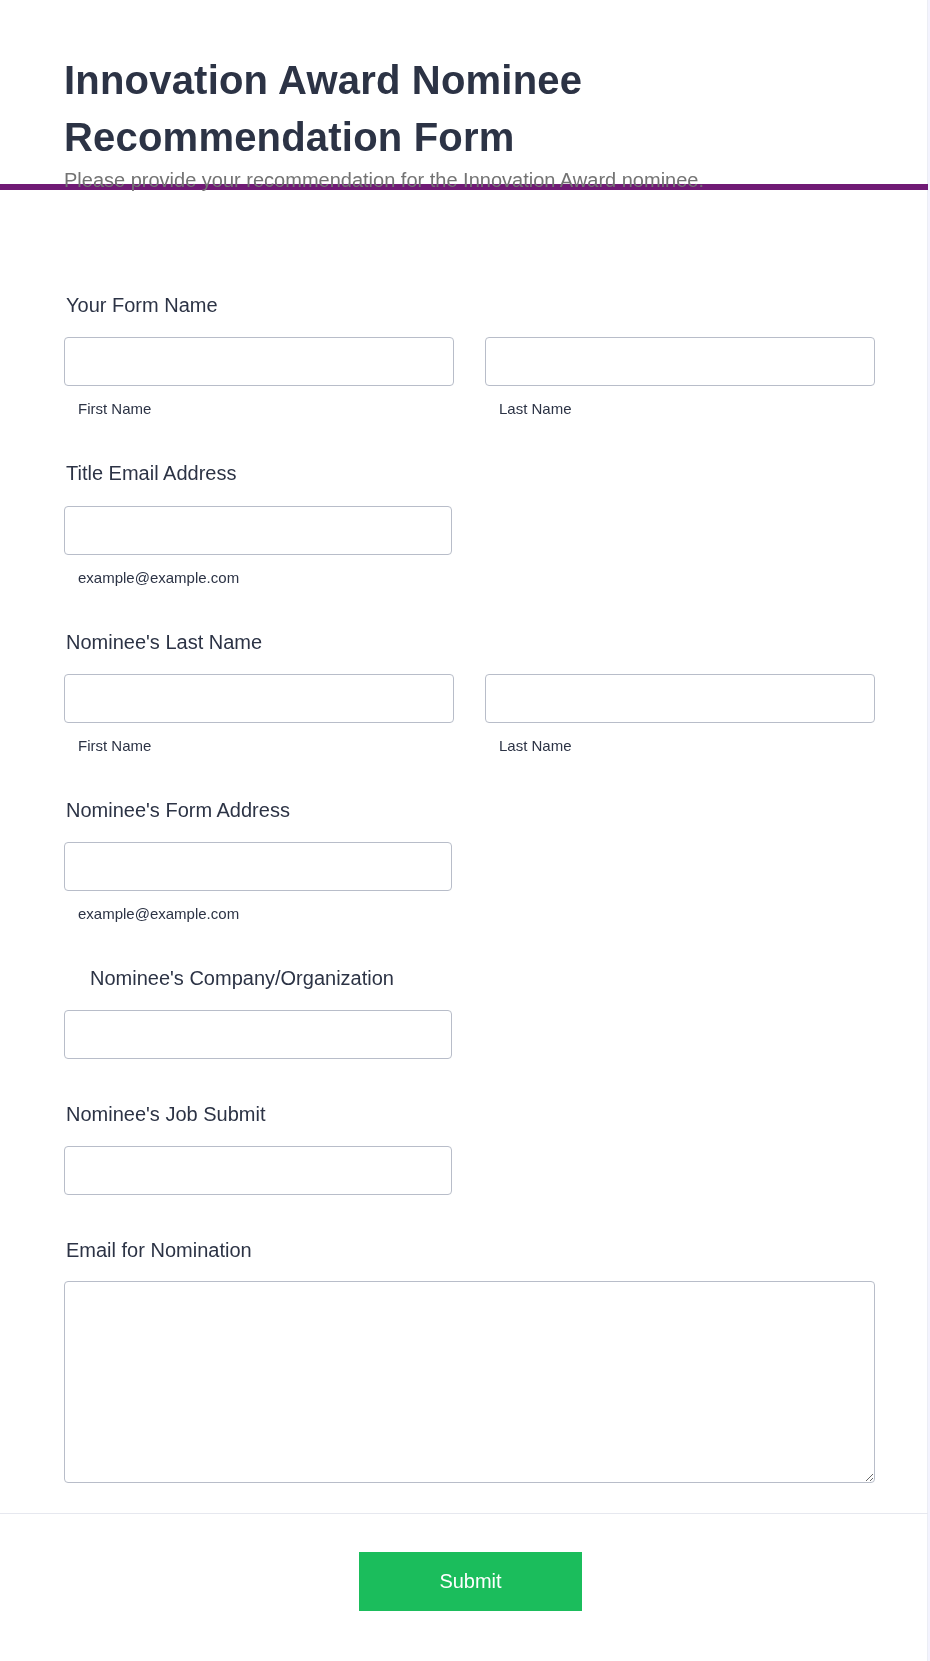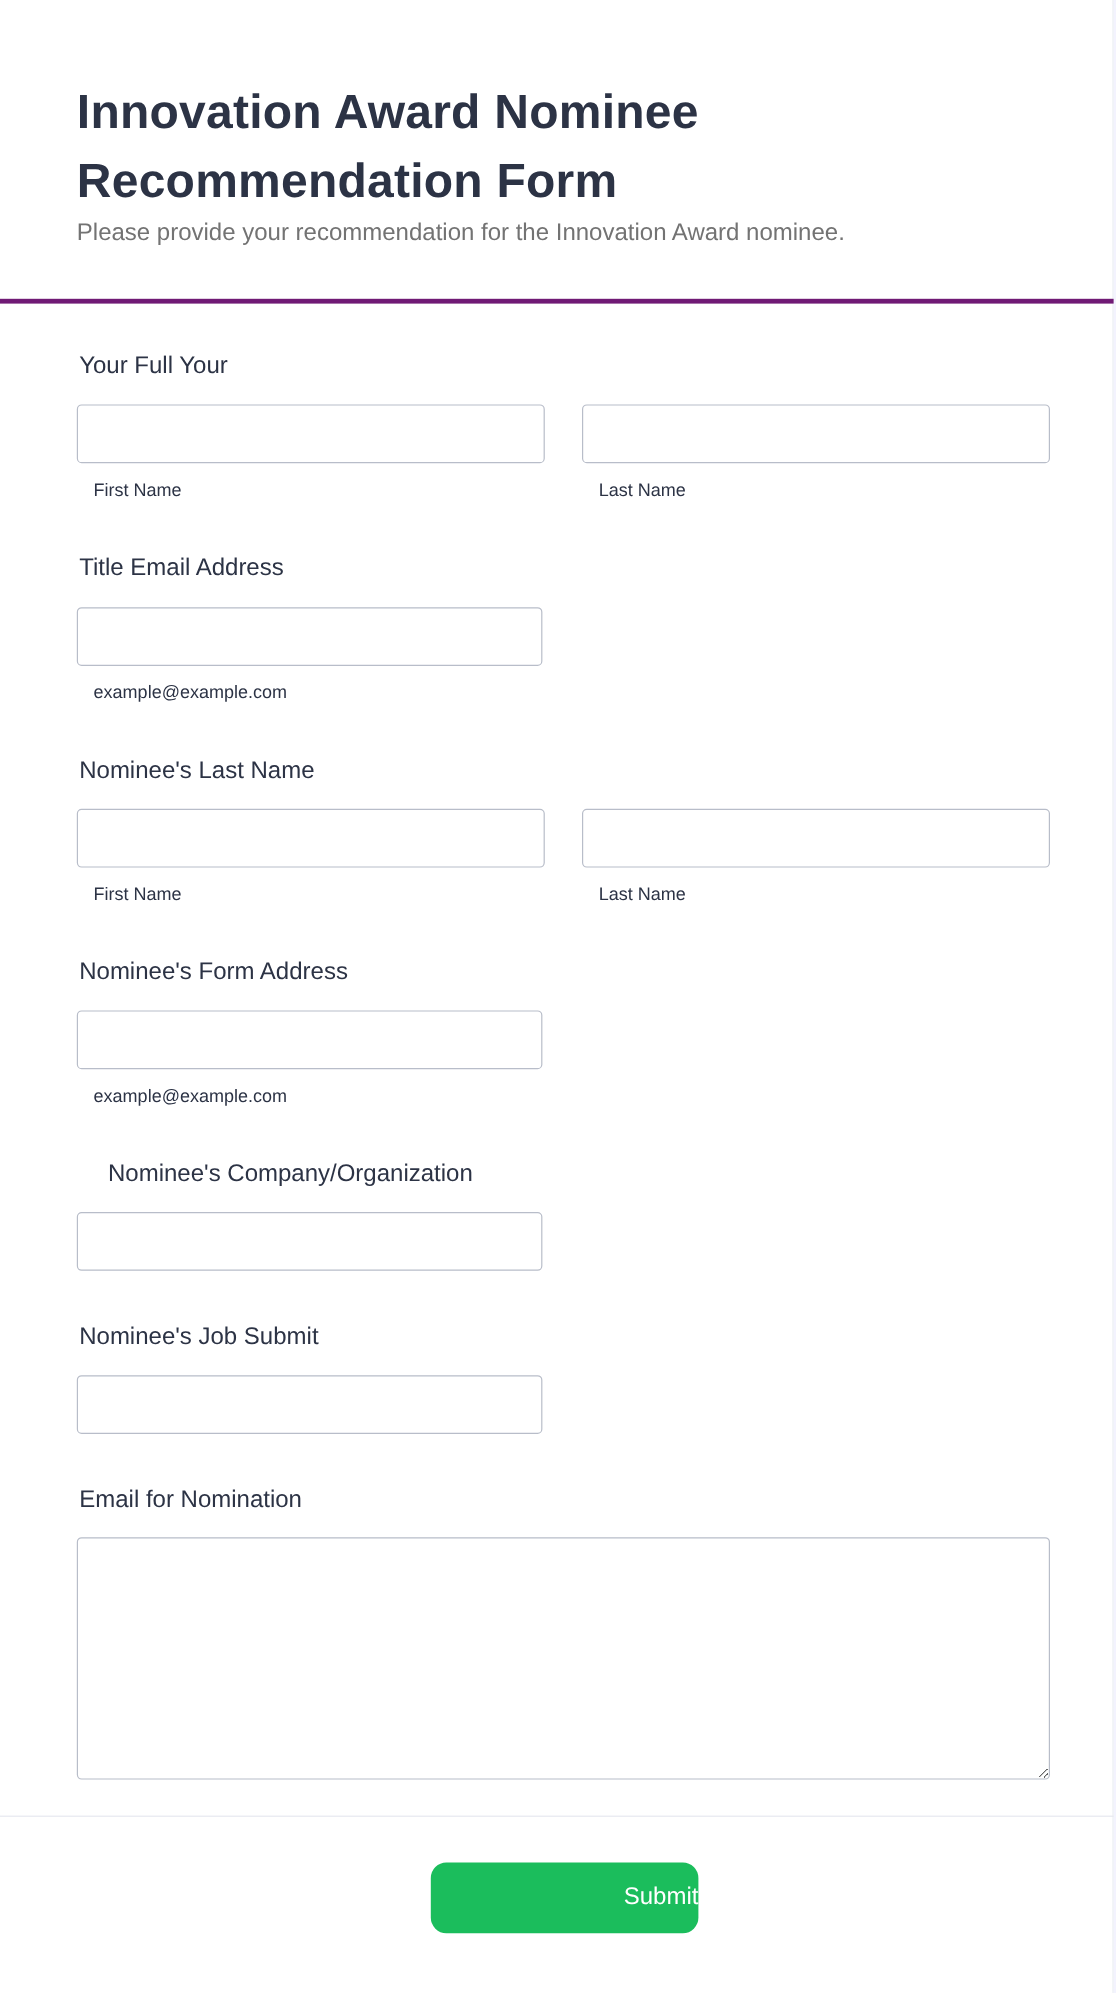--- a/index.html
+++ b/index.html
@@ -2,21 +2,21 @@
 <html><head>
 <meta charset="utf-8">
 <style>
   * { box-sizing: border-box; margin: 0; padding: 0; }
   html, body { width: 930px; height: 1661px; background: #f3f3fe; overflow: hidden; }
   body { font-family: "Liberation Sans", "DejaVu Sans", sans-serif; color: #2c3345; }
   .page {
     position: absolute; left: 0; top: 0; width: 928px; height: 1661px;
     background: #ffffff; border-right: 1px solid #eceef4;
   }
-  .header { position: absolute; left: 0; top: 14px; width: 928px; height: 239px; border-bottom: 4px solid #701a75; }
+  .header { position: absolute; left: 0; top: 0; width: 928px; height: 190px; border-bottom: 6px solid #701a75; }
   .title {
     position: absolute; left: 64px; top: 52px; width: 560px;
     font-size: 40px; font-weight: bold; line-height: 57px; color: #2c3345;
     letter-spacing: 0.2px;
   }
   .subtitle {
     position: absolute; left: 64px; top: 167px;
     font-size: 20px; line-height: 26px; color: #737373;
   }
   .label {
@@ -31,35 +31,35 @@
     outline: none;
   }
   .textarea {
     position: absolute; left: 64px; top: 1281px; width: 811px; height: 202px;
     border: 1px solid #b8bdc9; border-radius: 4px; background: #fff; resize: both;
     font-family: "Liberation Sans", sans-serif; font-size: 16px; padding: 10px; color: #2c3345; outline: none;
   }
   .footer { position: absolute; left: 0; top: 1513px; width: 928px; height: 148px; border-top: 1px solid #e6e8ef; }
   .submit {
     position: absolute; left: 359px; top: 38px; width: 223px; height: 59px;
-    background: #1bbd5c; border: none; border-radius: 13px; color: #ffffff;
-    font-family: "Liberation Sans", sans-serif; font-size: 20px; cursor: pointer; text-align: right;
+    background: #1bbd5c; border: none; border-radius: 0; color: #ffffff;
+    font-family: "Liberation Sans", sans-serif; font-size: 20px; cursor: pointer;
   }
 </style>
 </head>
 <body>
 
 <div class="page">
 
   <div class="header">
     <h1 class="title">Innovation Award Nominee Recommendation Form</h1>
     <p class="subtitle">Please provide your recommendation for the Innovation Award nominee.</p>
   </div>
 
-  <div class="label" style="top:293px;">Your Full Your</div>
+  <div class="label" style="top:293px;">Your Form Name</div>
   <input class="input" style="left: 64px; top: 337px; width: 390px;" type="text" value="">
   <div class="sublabel" style="left:66px; top:400px;">First Name</div>
   <input class="input" style="left: 485px; top: 337px; width: 390px;" type="text" value="">
   <div class="sublabel" style="left:487px; top:400px;">Last Name</div>
 
   <div class="label" style="top:461px;">Title Email Address</div>
   <input class="input" style="left: 64px; top: 506px; width: 388px;" type="email" value="">
   <div class="sublabel" style="left:66px; top:569px;">example@example.com</div>
 
   <div class="label" style="top:630px;">Nominee's Last Name</div>

